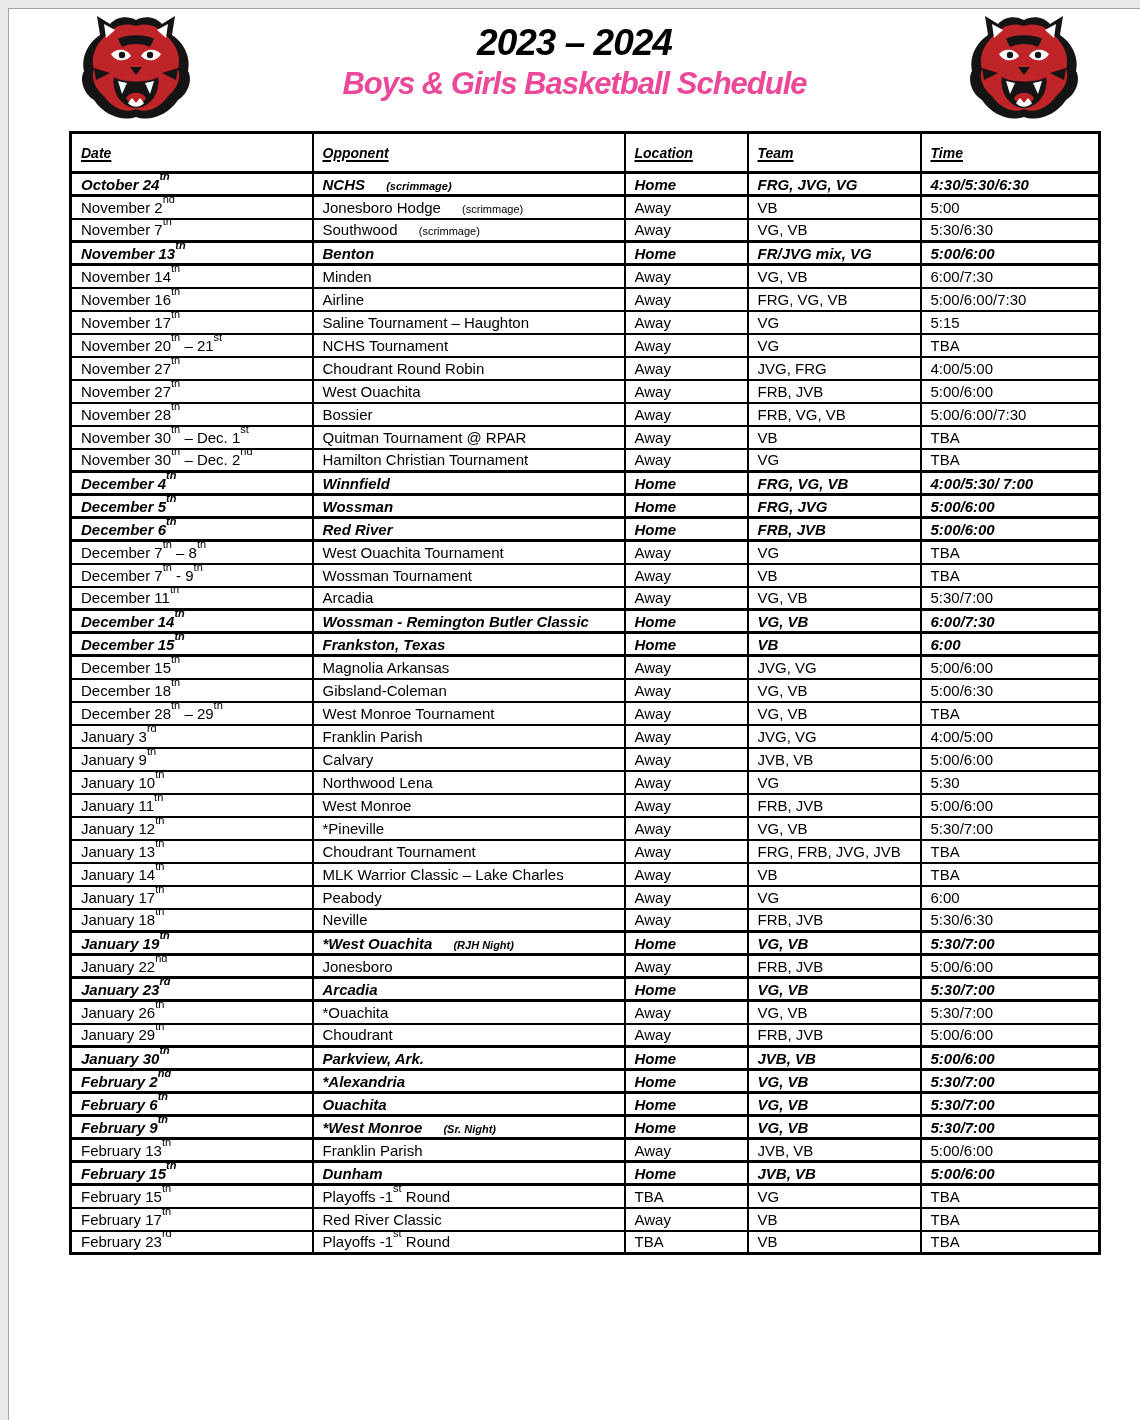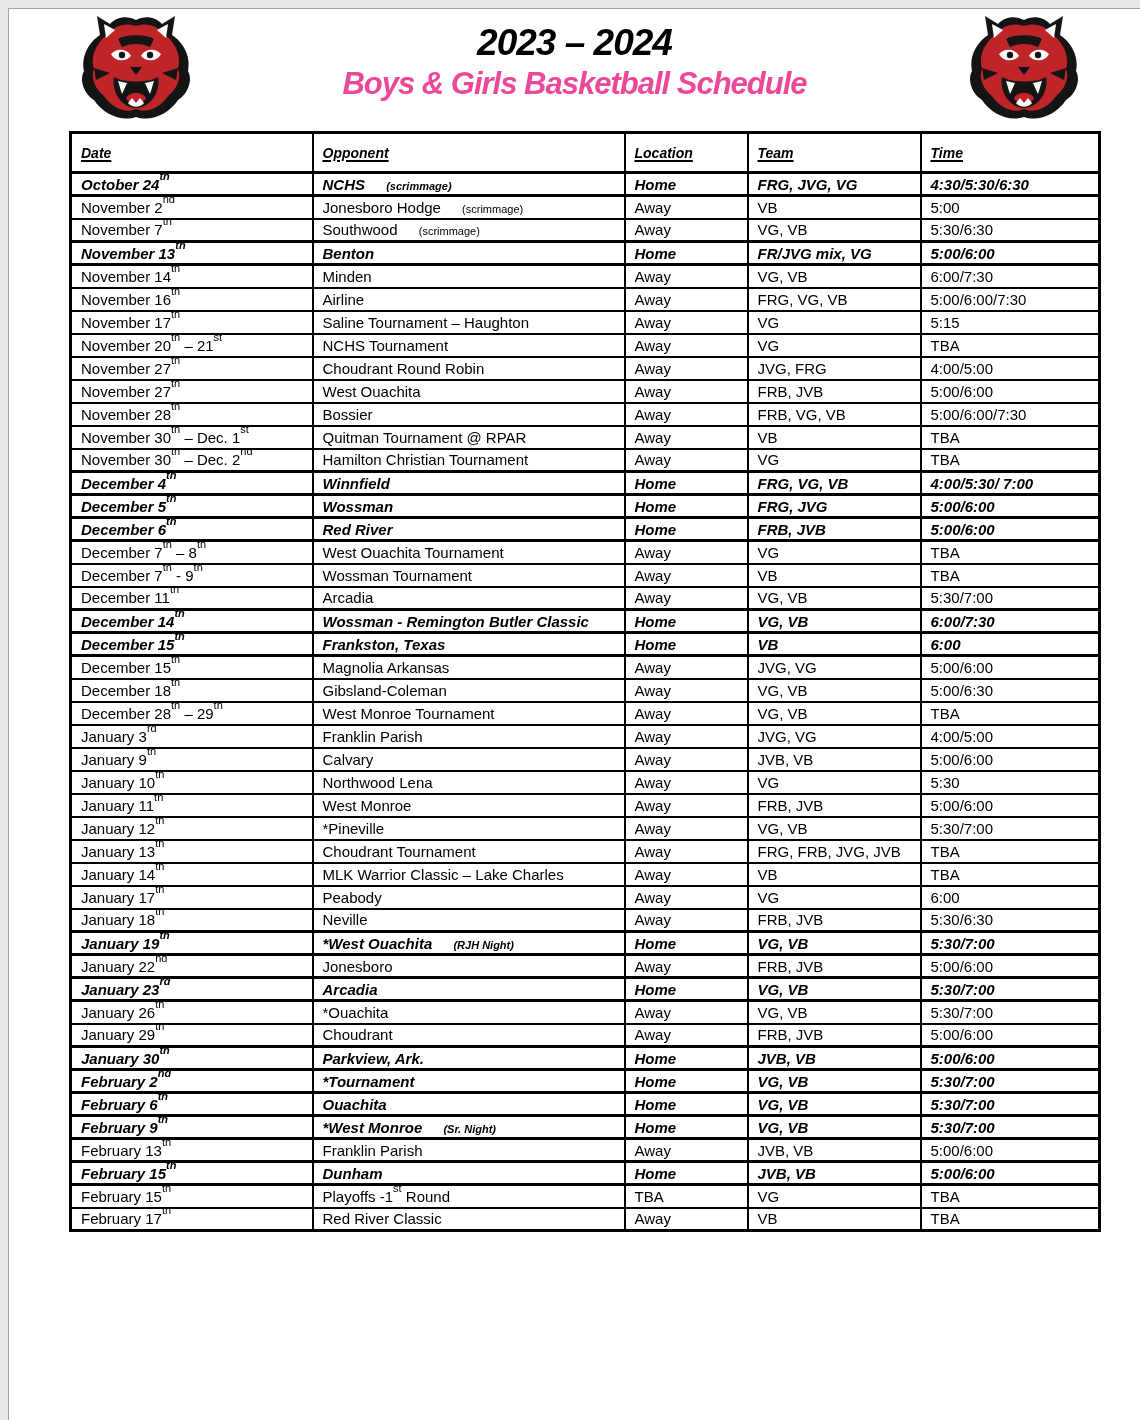--- a/index.html
+++ b/index.html
@@ -419,21 +419,21 @@
         </tr>
         <tr class="bold-row">
           <td>January 30<sup>th</sup></td>
           <td>Parkview, Ark.</td>
           <td>Home</td>
           <td>JVB, VB</td>
           <td>5:00/6:00</td>
         </tr>
         <tr class="bold-row">
           <td>February 2<sup>nd</sup></td>
-          <td>*Tournament</td>
+          <td>*Alexandria</td>
           <td>Home</td>
           <td>VG, VB</td>
           <td>5:30/7:00</td>
         </tr>
         <tr class="bold-row">
           <td>February 6<sup>th</sup></td>
           <td>Ouachita</td>
           <td>Home</td>
           <td>VG, VB</td>
           <td>5:30/7:00</td>
@@ -463,18 +463,25 @@
           <td>February 15<sup>th</sup></td>
           <td>Playoffs -1<sup>st</sup> Round</td>
           <td>TBA</td>
           <td>VG</td>
           <td>TBA</td>
         </tr>
         <tr>
           <td>February 17<sup>th</sup></td>
           <td>Red River Classic</td>
           <td>Away</td>
+          <td>VB</td>
+          <td>TBA</td>
+        </tr>
+        <tr>
+          <td>February 23<sup>rd</sup></td>
+          <td>Playoffs -1<sup>st</sup> Round</td>
+          <td>TBA</td>
           <td>VB</td>
           <td>TBA</td>
         </tr>
       </tbody>
   </table>
 </div>
 
 </body></html>

